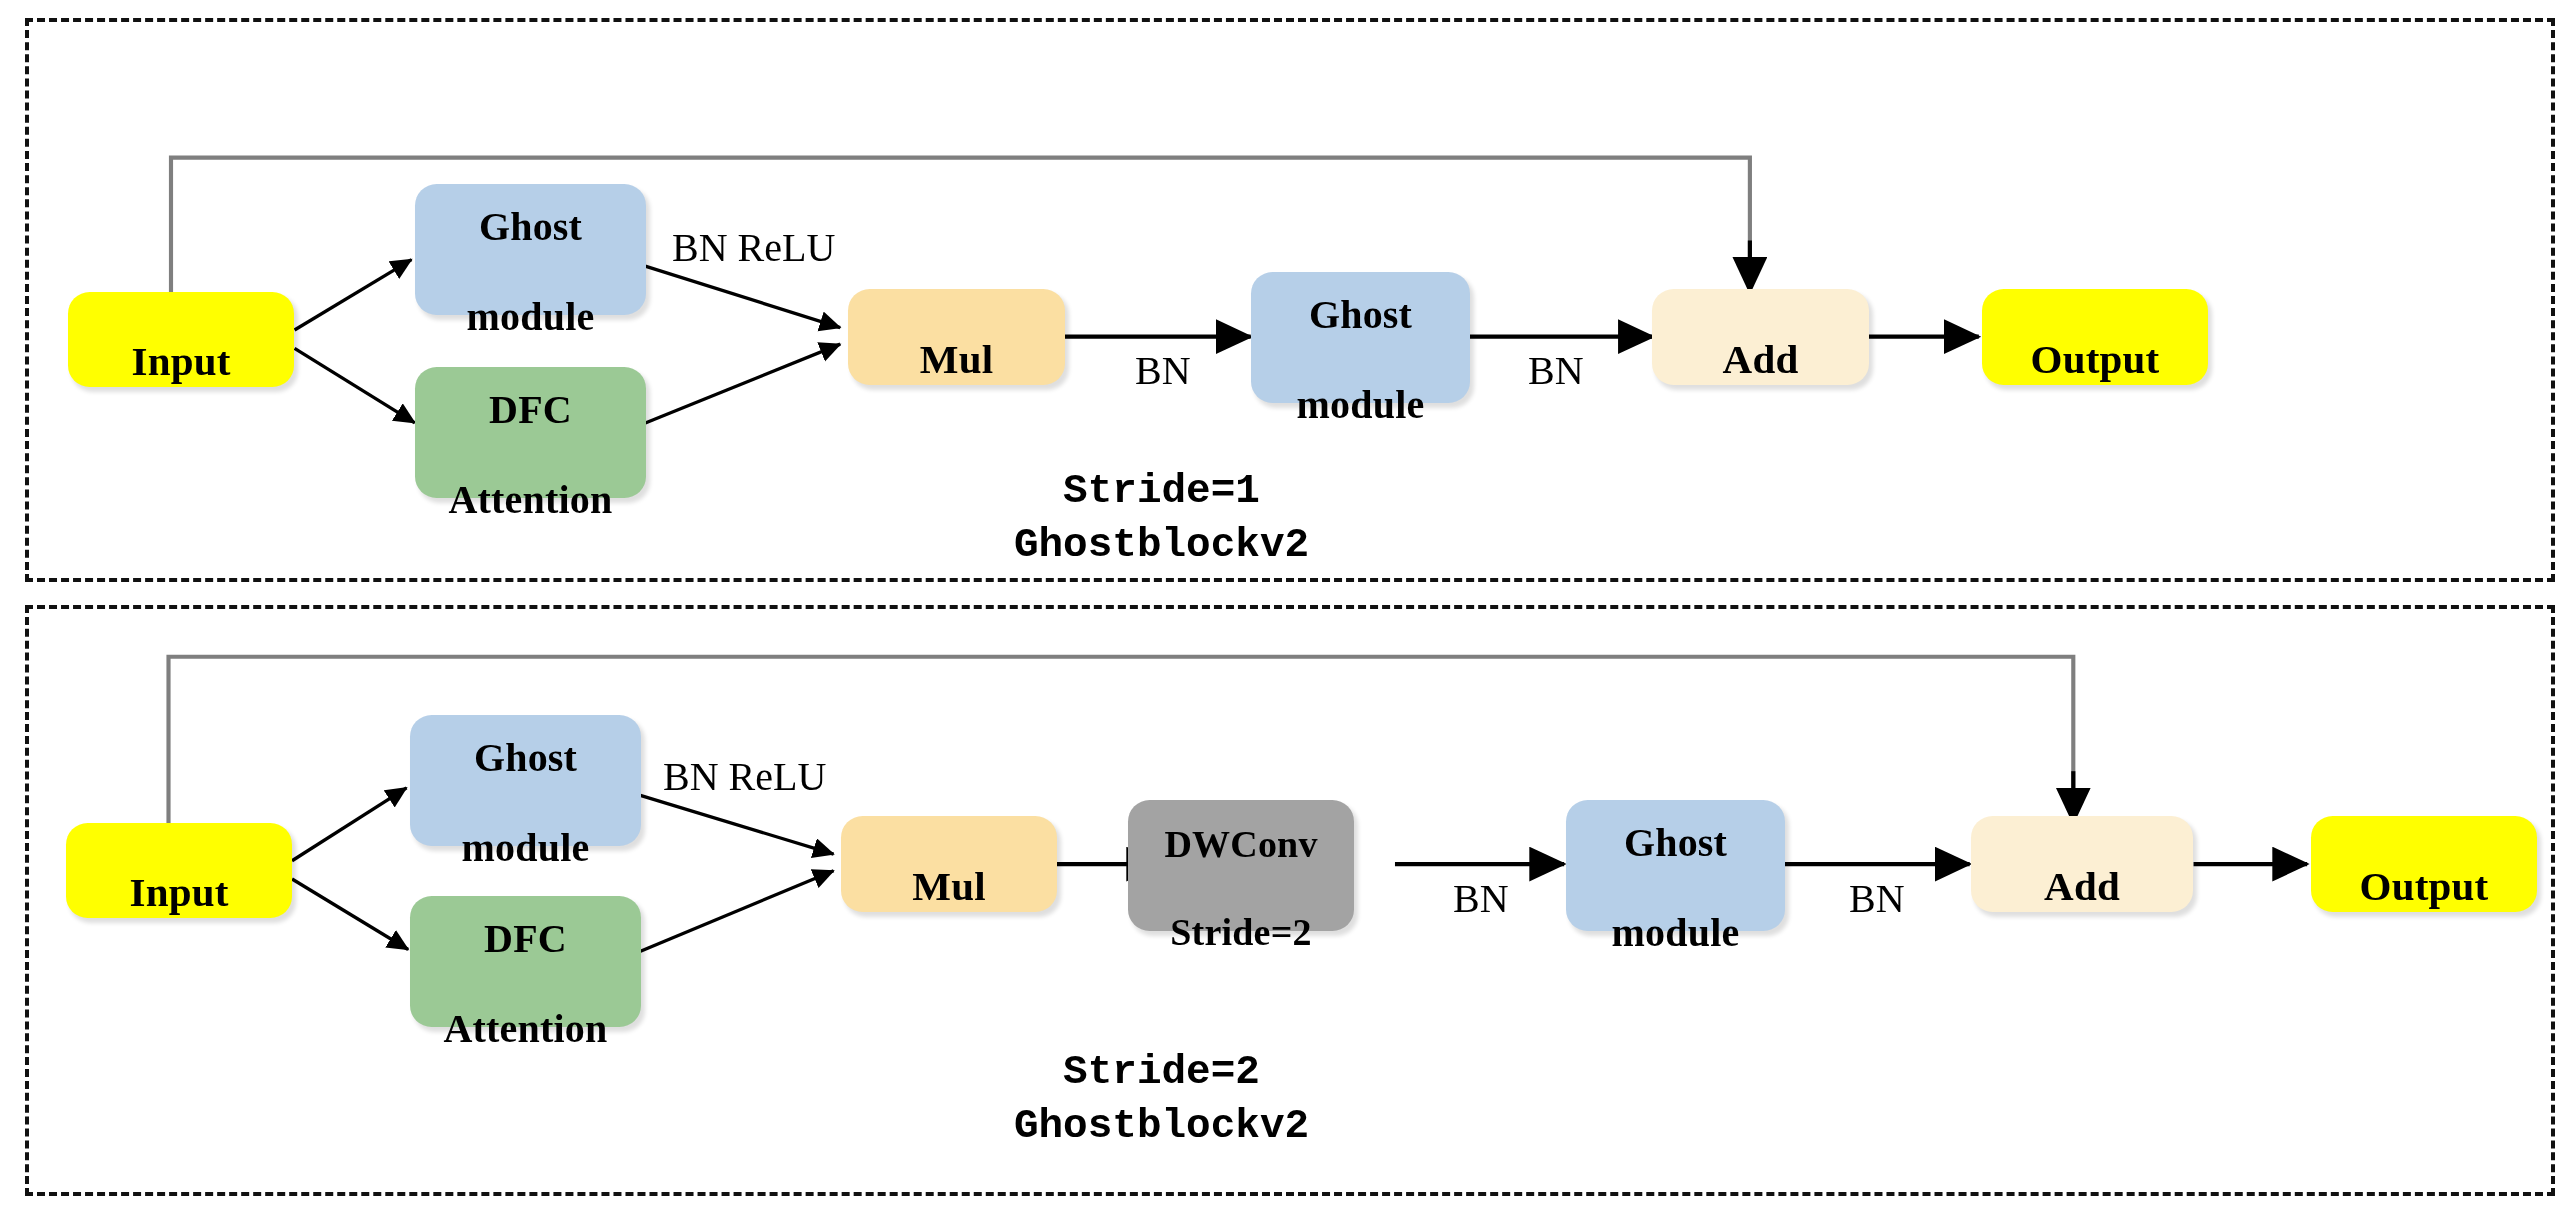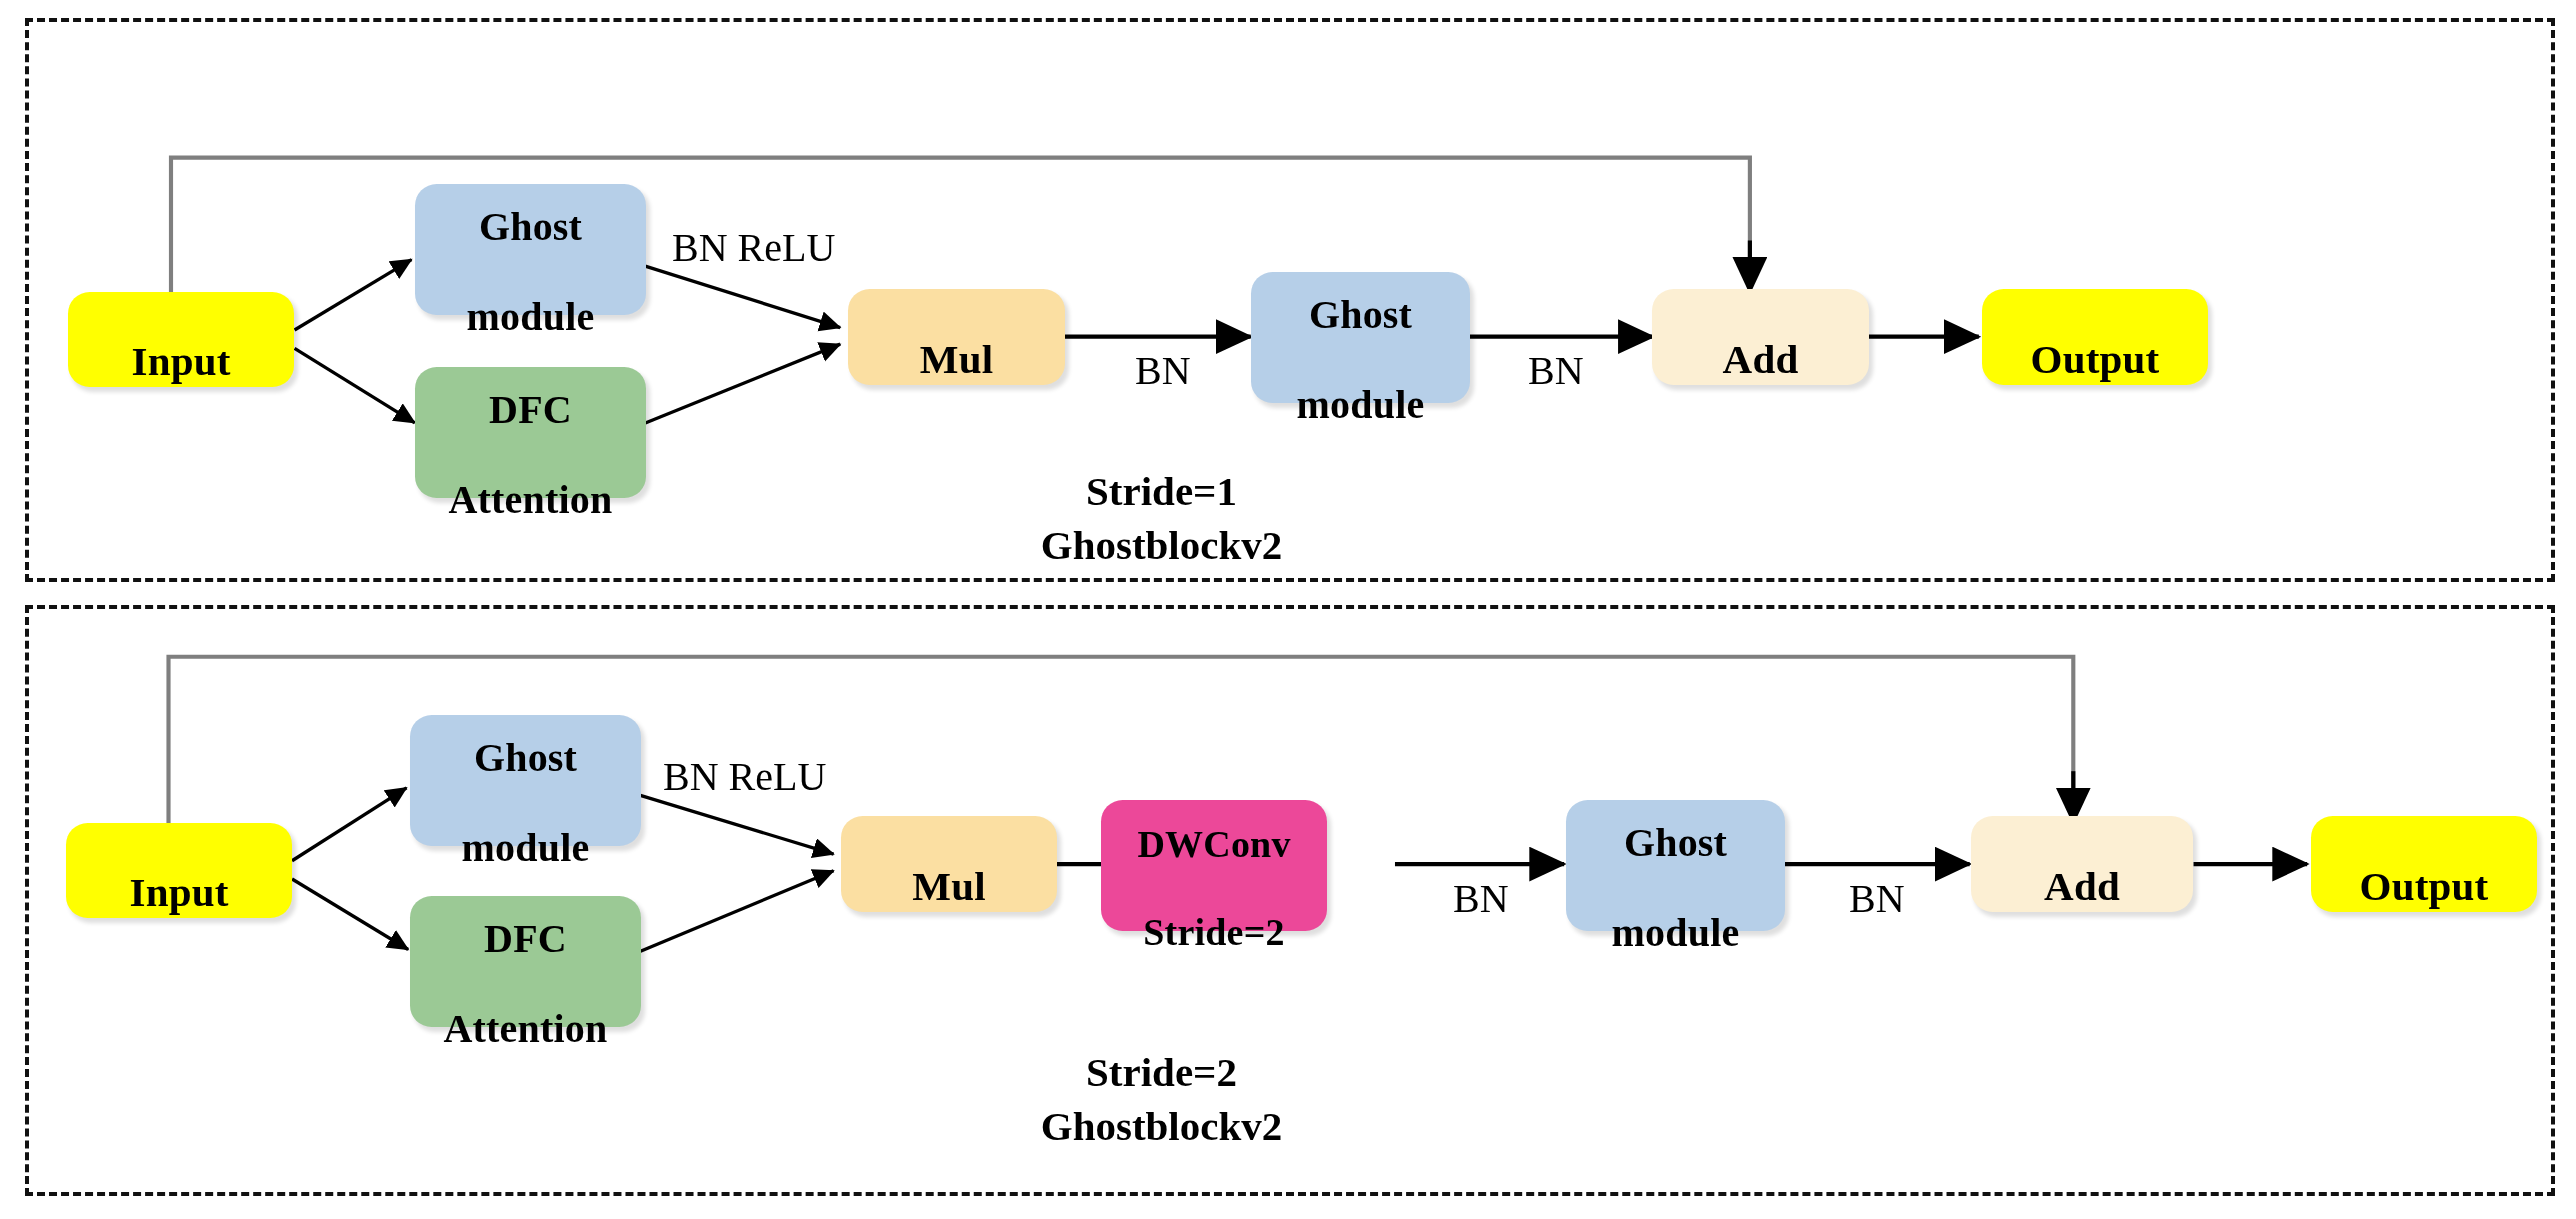--- a/index.html
+++ b/index.html
@@ -52,21 +52,21 @@
     text-align: left;
   }
   .caption {
     position: absolute;
     color: #000000;
     font-weight: bold;
     text-align: center;
     white-space: nowrap;
     line-height: 1.32;
   }
-  .caption .ln { display: block; }
+  .caption .ln { display: block; font-family: Liberation Mono, monospace; }
 </style>
 </head>
 <body>
 
 <div id="canvas">
 
   <svg class="layer" viewBox="0 0 3106 1470">
     <defs>
       <marker id="ah" markerWidth="11" markerHeight="11" refX="8.4" refY="4.2" orient="auto" markerUnits="strokeWidth">
         <path d="M0,0 L9,4.2 L0,8.4 z" fill="#000000"></path>
@@ -172,21 +172,21 @@
 
   <div class="node" style="left:410px; top:896px; width:231px; height:131px; background:#9BC995; font-size:40px;">
     <span class="ln">DFC</span>
     <span class="ln">Attention</span>
   </div>
 
   <div class="node" style="left:841px; top:816px; width:216px; height:96px; background:#FBDFA2; font-size:41px;">
     <span class="ln">Mul</span>
   </div>
 
-  <div class="node" style="left:1101px; top:800px; width:226px; height:131px; background:#ec4899; font-size:38px;">
+  <div class="node" style="left:1128px; top:800px; width:226px; height:131px; background:#a3a3a3; font-size:38px;">
     <span class="ln">DWConv</span>
     <span class="ln">Stride=2</span>
   </div>
 
   <div class="node" style="left:1566px; top:800px; width:219px; height:131px; background:#B6CFE8; font-size:40px;">
     <span class="ln">Ghost</span>
     <span class="ln">module</span>
   </div>
 
   <div class="node" style="left:1971px; top:816px; width:222px; height:96px; background:#FCEFD3; font-size:41px;">

